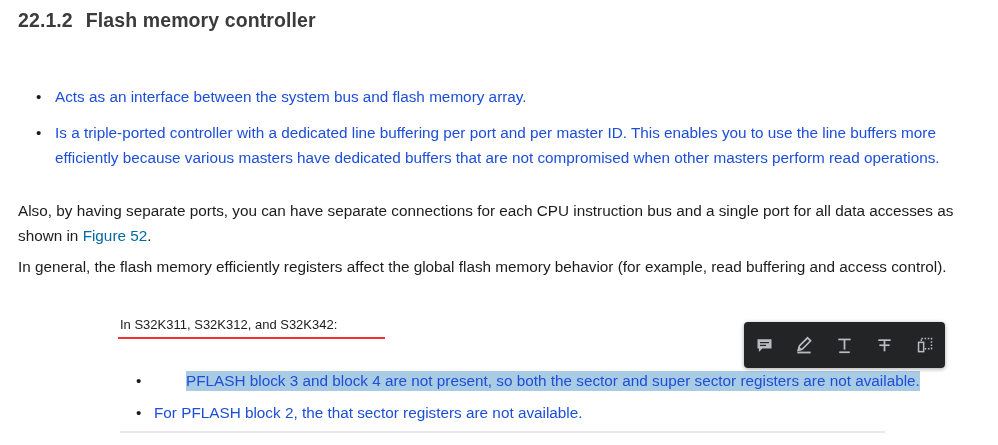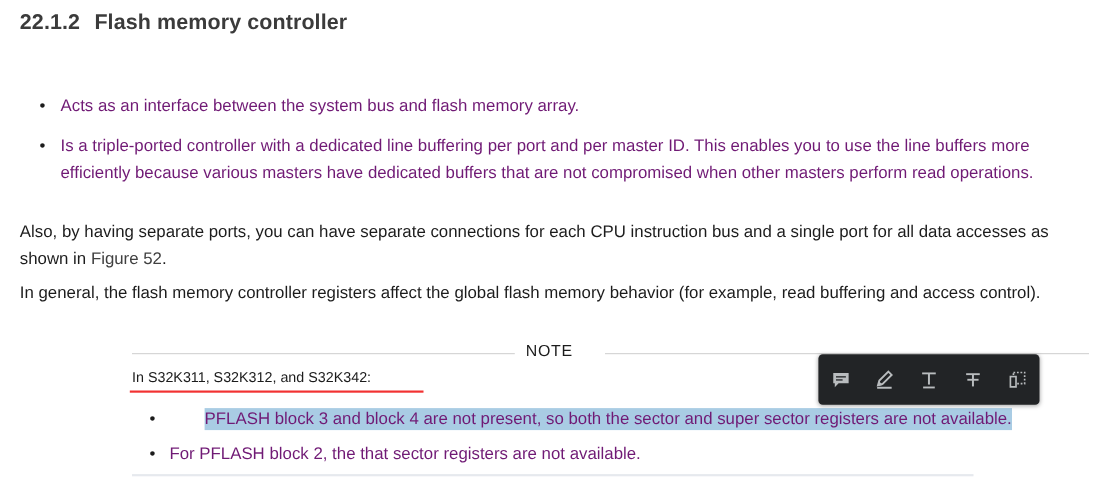--- a/index.html
+++ b/index.html
@@ -43,21 +43,21 @@
     position: absolute;
     font-size: 15.3px;
     line-height: 25px;
     color: #1c1c1c;
   }
   .p-intro { left: 18px; top: 50px; }
   .p-also  { left: 18px; top: 198px; width: 962px; }
   .p-gen   { left: 18px; top: 254px; width: 940px; }
 
   a.doc-link {
-    color: #404040;
+    color: #0369a1;
     text-decoration: none;
   }
 
   
   .bullet-list {
     position: absolute;
     left: 36px;
     font-size: 15.3px;
     line-height: 25px;
   }
@@ -71,21 +71,21 @@
   .bullet-row .dot {
     position: absolute;
     left: 0;
     top: 0;
     font-size: 15.3px;
     line-height: 25px;
     color: #1c1c1c;
   }
   .bullet-row .txt {
     display: block;
-    color: #701a75;
+    color: #1d4ed8;
   }
 
   
   .note-block {
     position: absolute;
     left: 120px;
     top: 312px;
     width: 870px;
   }
   .note-divider {
@@ -210,28 +210,23 @@
     <div class="bullet-row">
       <span class="dot">•</span>
       <span class="txt">Is a triple-ported controller with a dedicated line buffering per port and per master ID. This enables you to use the line buffers more efficiently because various masters have dedicated buffers that are not compromised when other masters perform read operations.</span>
     </div>
   </div>
 
   <div class="para p-also">
     <span>Also, by having separate ports, you can have separate connections for each CPU instruction bus and a single port for all data accesses as shown in </span><a class="doc-link" href="#">Figure 52</a><span>.</span>
   </div>
 
-  <div class="para p-gen">In general, the flash memory controller registers affect the global flash memory behavior (for example, read buffering and access control).</div>
+  <div class="para p-gen">In general, the flash memory efficiently registers affect the global flash memory behavior (for example, read buffering and access control).</div>
 
   <div class="note-block">
-    <div class="note-divider">
-      <div class="rule-left"></div>
-      <div class="note-label">NOTE</div>
-      <div class="rule-right"></div>
-    </div>
 
     <div class="note-lead">
       <span>In S32K311, S32K312, and S32K342:</span>
       <span class="redline"></span>
     </div>
 
     <div class="note-bullets">
       <div class="bullet-row">
         <span class="dot">•</span>
         <span class="txt"><span class="hl">PFLASH block 3 and block 4 are not present, so both the sector and super sector registers are not available.</span></span>

